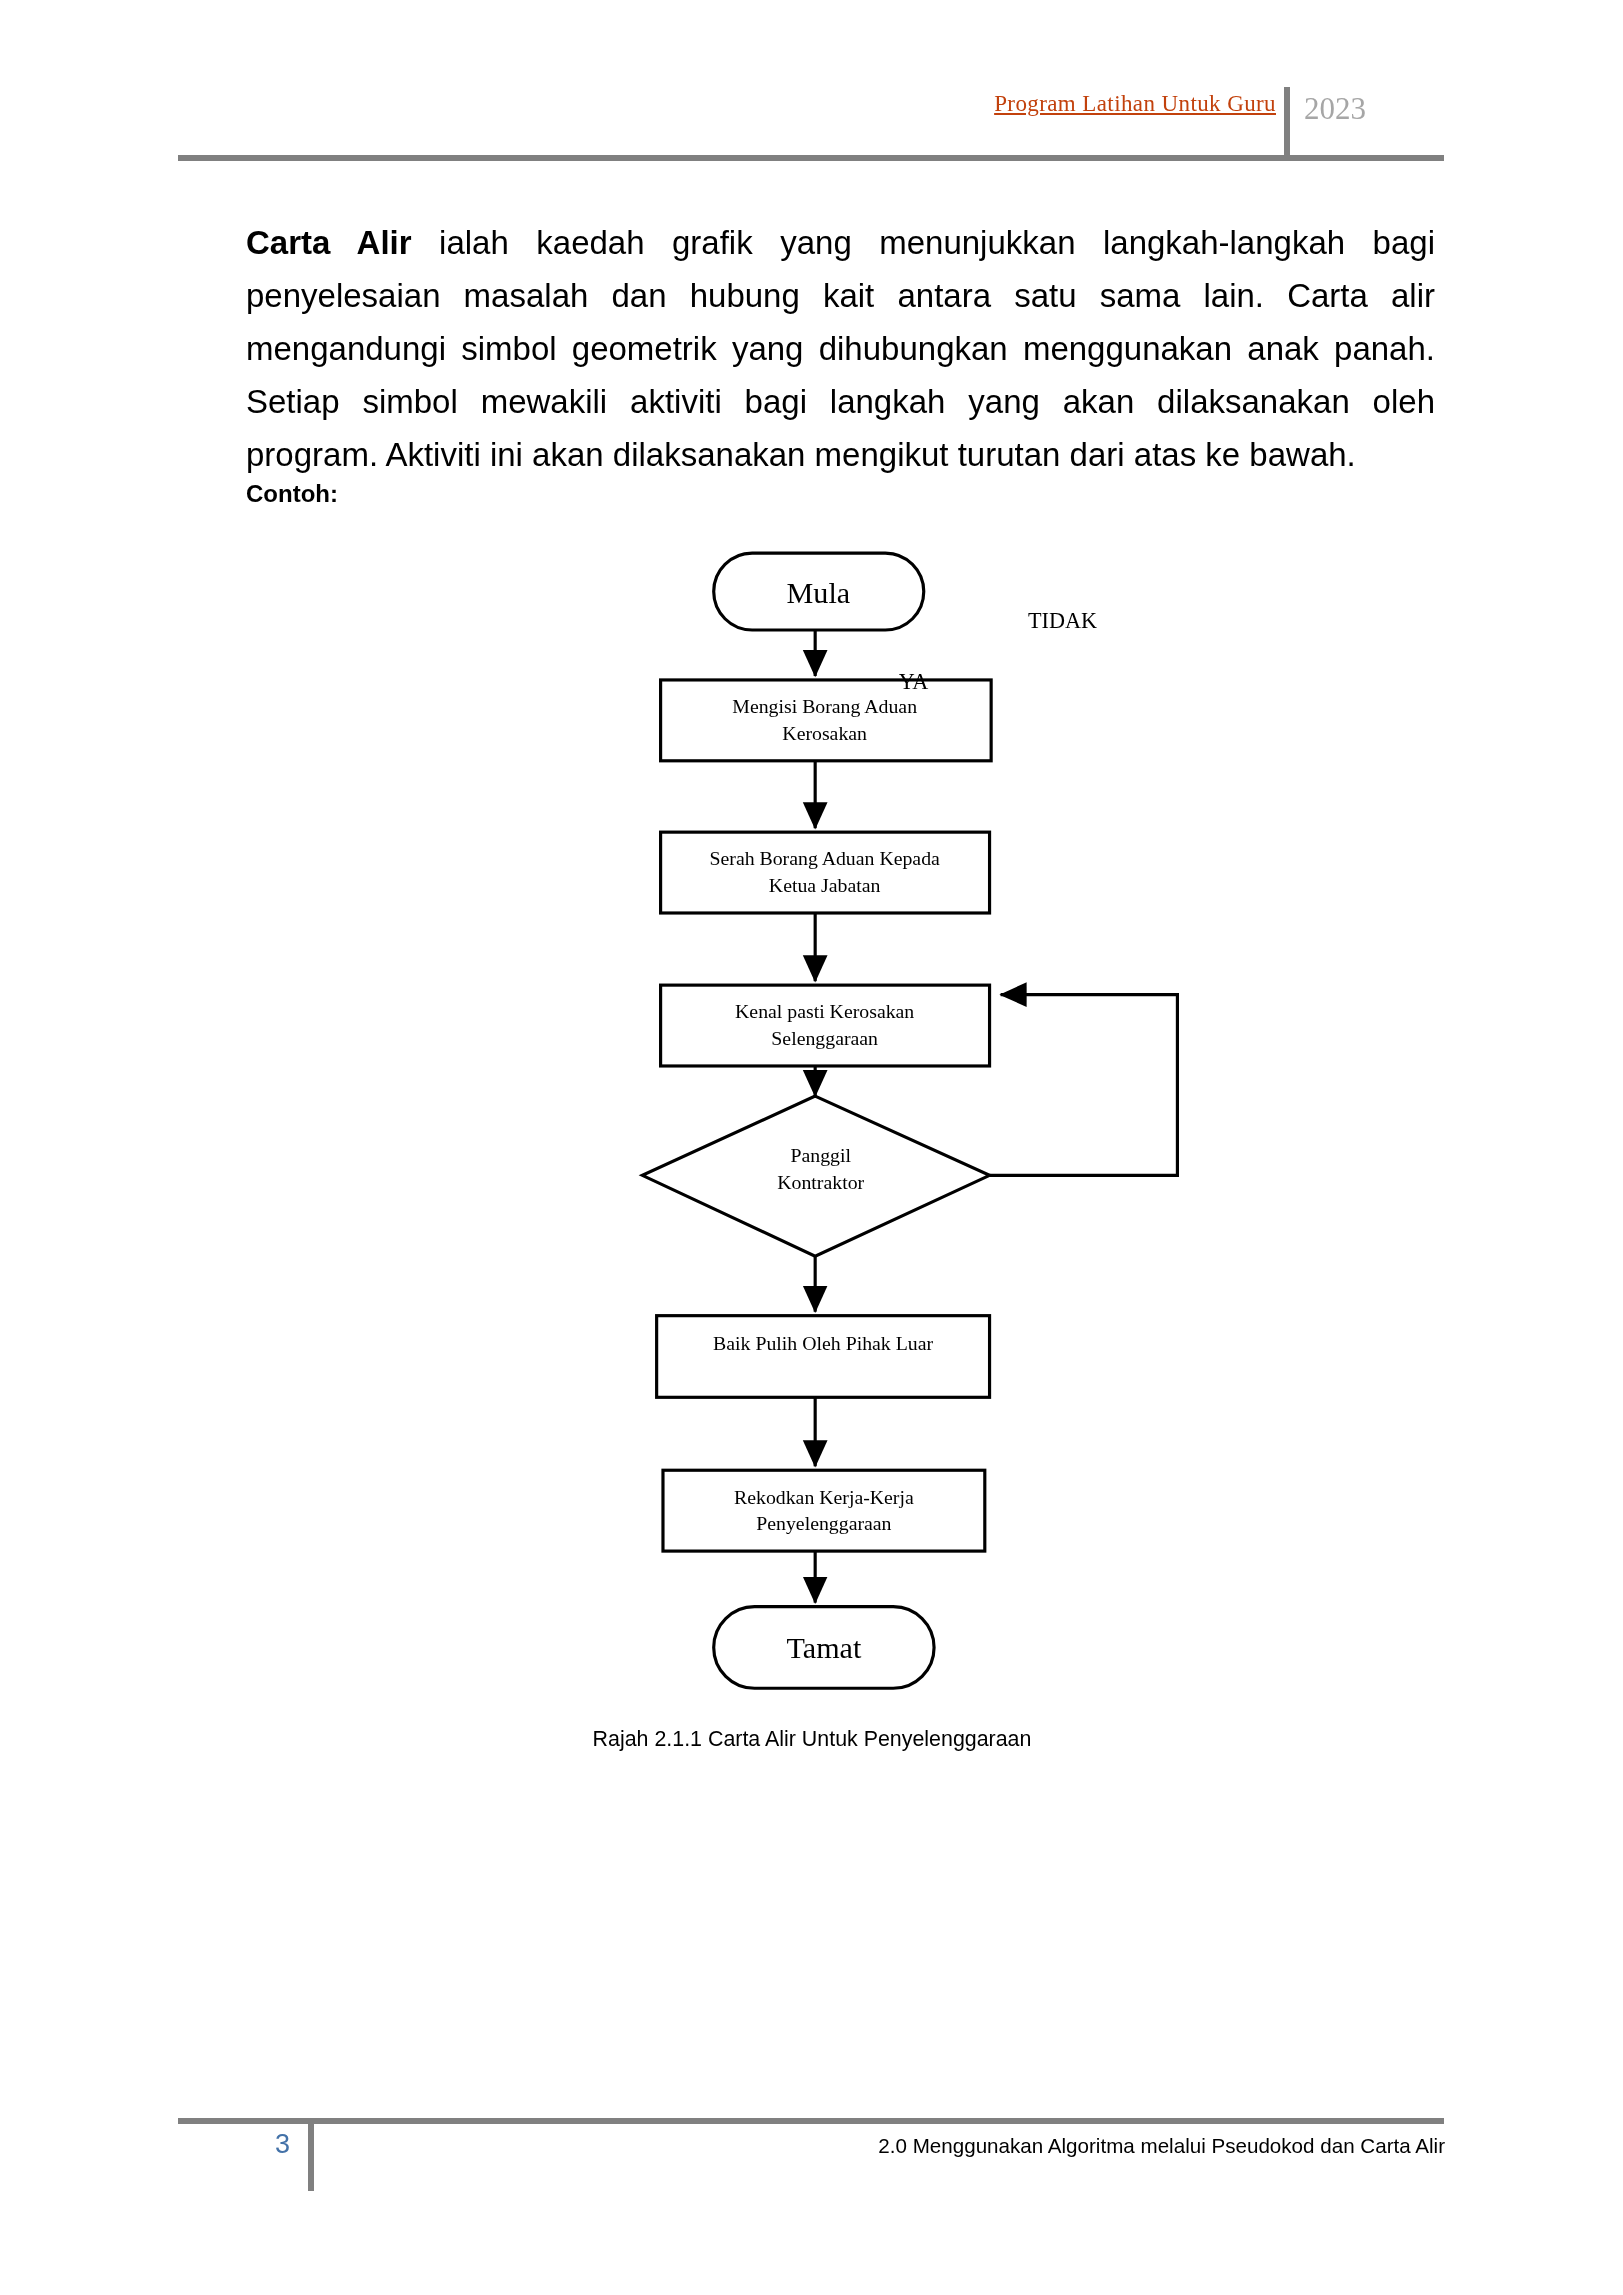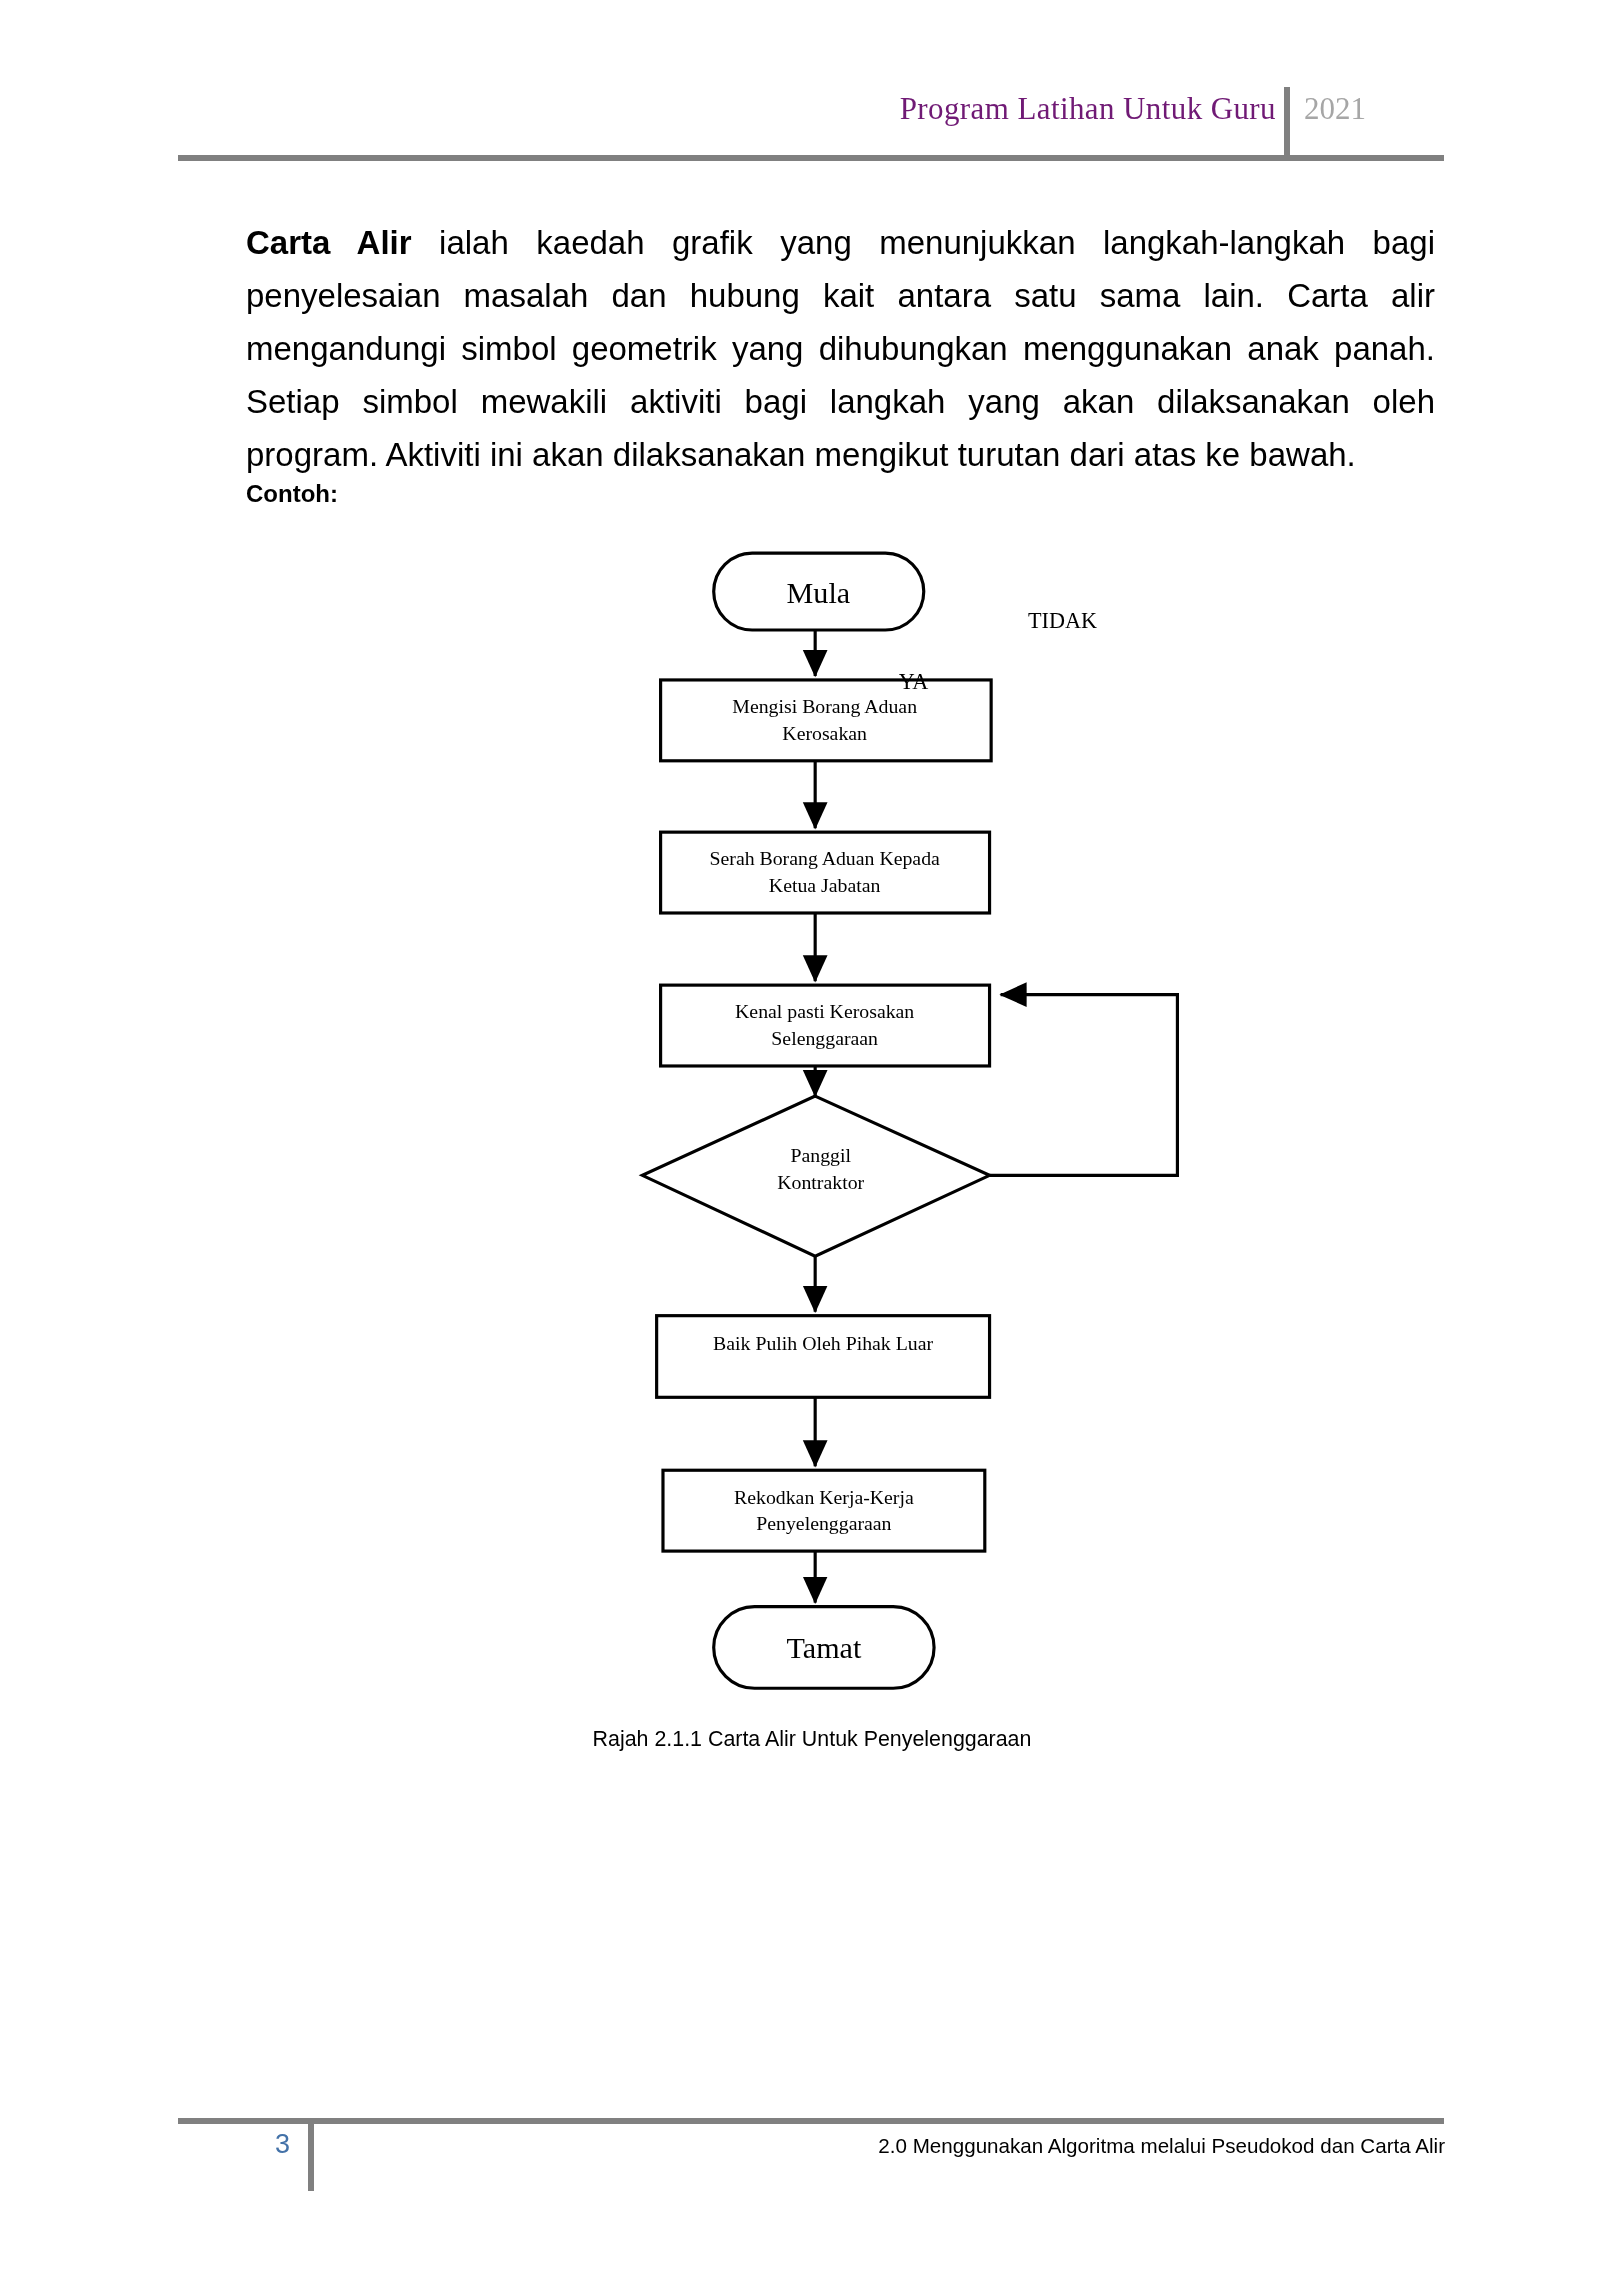--- a/index.html
+++ b/index.html
@@ -20,24 +20,25 @@
     position: absolute;
     left: 0; top: 0;
     width: 1624px; height: 167px;
   }
   #header-title {
     position: absolute;
     left: 856px; top: 91px;
     width: 420px;
     text-align: right;
     font-family: "Liberation Serif", serif;
-    font-size: 31px;
-    color: #701a75;
+    font-size: 23px;
+    color: #c2410c;
     white-space: nowrap;
     letter-spacing: 0.4px;
+    text-decoration: underline;
   }
   #header-sep {
     position: absolute;
     left: 1284px; top: 87px;
     width: 5.6px; height: 73px;
     background: #808080;
   }
   #header-year {
     position: absolute;
     left: 1304px; top: 91px;
@@ -133,21 +134,21 @@
     color: #000000;
     white-space: nowrap;
   }
 </style>
 </head>
 <body>
 
 <div id="header">
   <div id="header-title">Program Latihan Untuk Guru</div>
   <div id="header-sep"></div>
-  <div id="header-year">2021</div>
+  <div id="header-year">2023</div>
   <div id="header-rule"></div>
 </div>
 
 <p id="body-paragraph"><b>Carta Alir</b><span> ialah kaedah grafik yang menunjukkan langkah-langkah bagi penyelesaian masalah dan hubung kait antara satu sama lain. Carta alir mengandungi simbol geometrik yang dihubungkan menggunakan anak panah. Setiap simbol mewakili aktiviti bagi langkah yang akan dilaksanakan oleh program. Aktiviti ini akan dilaksanakan mengikut turutan dari atas ke bawah.</span></p>
 
 <div id="contoh-label">Contoh:</div>
 
 <div id="flowchart">
   <svg width="1624" height="1189" viewBox="0 0 2048 1500" xmlns="http://www.w3.org/2000/svg">
     <defs>

